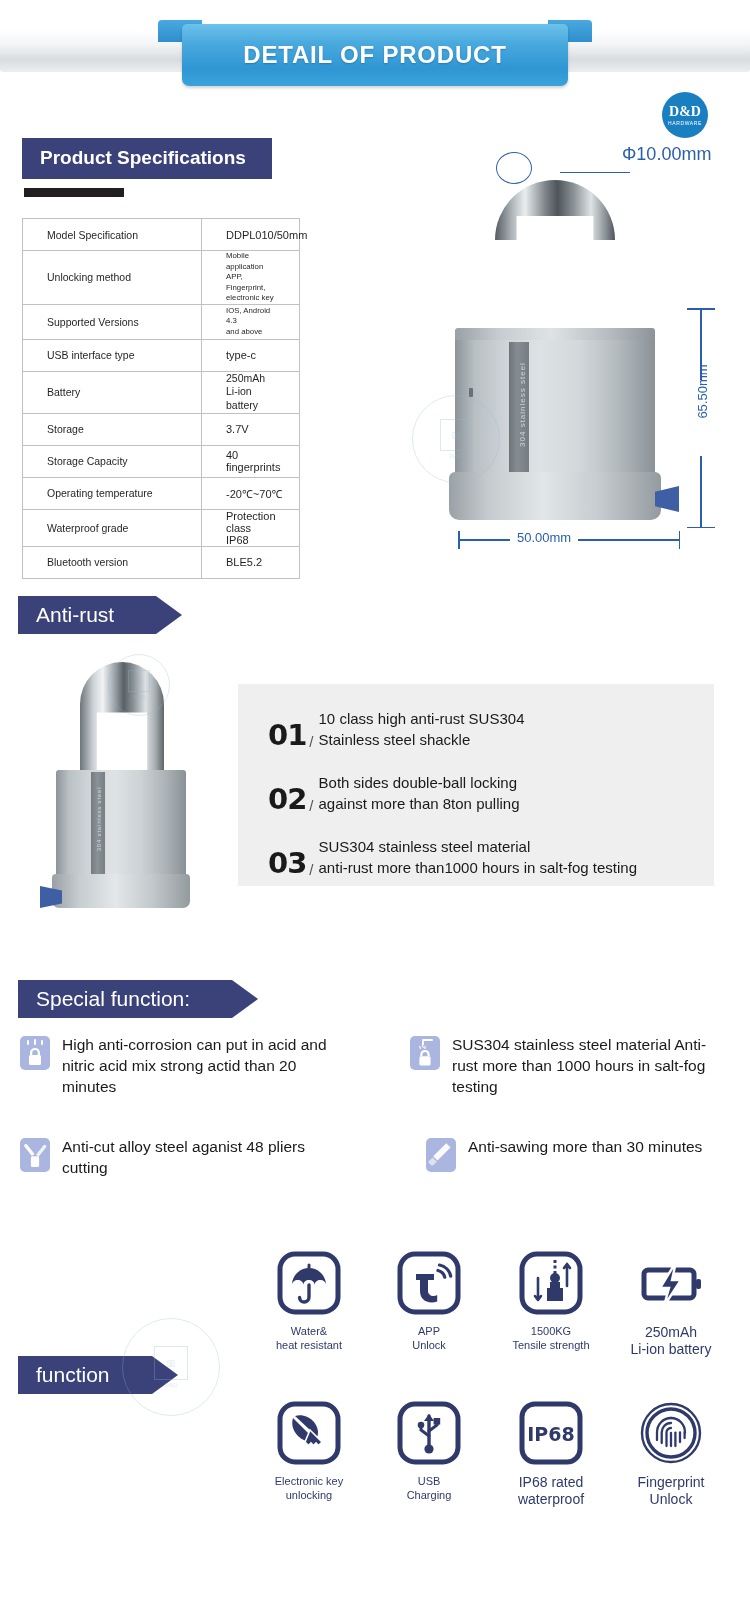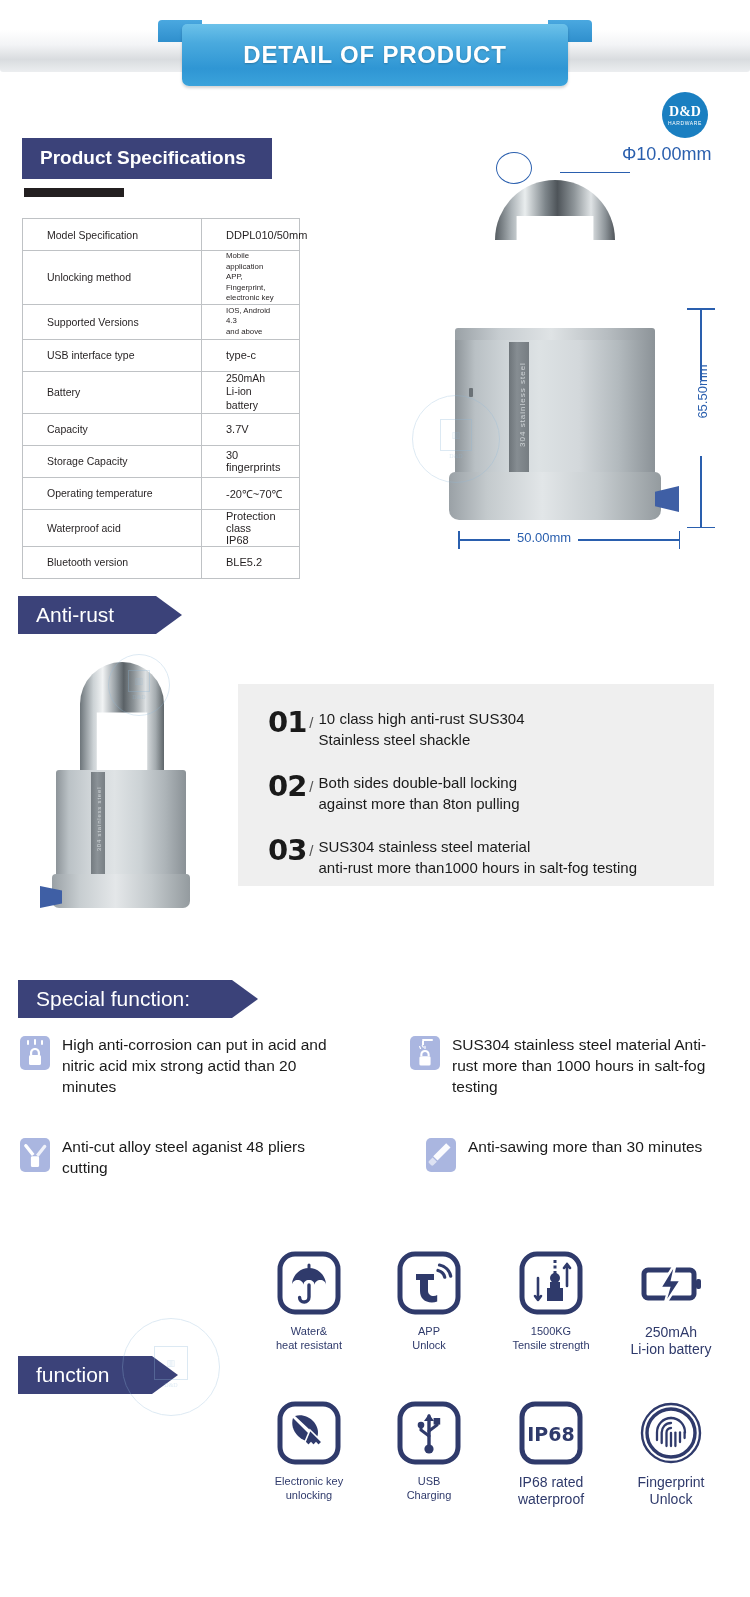--- a/index.html
+++ b/index.html
@@ -201,21 +201,21 @@
     border-radius:4px 4px 7px 7px;
   }
   .ar-tab{
     position:absolute;left:-16px;top:224px;width:22px;height:22px;
     background:#3f5fa5;clip-path:polygon(0 0,100% 20%,100% 80%,0 100%);
   }
   .antirust-panel{
     position:absolute;left:238px;top:684px;width:476px;height:202px;
     background:#efefef;
   }
-  .ar-item{position:absolute;display:flex;align-items:flex-start;}
+  .ar-item{position:absolute;display:flex;align-items:flex-end;}
   .ar-num{
     font-size:29px;font-weight:bold;color:#1a1a1a;line-height:1;
     font-family:"DejaVu Sans", sans-serif;
     letter-spacing:-1px;
   }
   .ar-slash{font-size:15px;color:#555;margin:6px 5px 0 3px;}
   .ar-text{font-size:15px;line-height:1.38;color:#1a1a1a;padding-top:1px;}
 
   
   .special-banner{left:18px;top:980px;}
@@ -294,33 +294,33 @@
       </tr>
       <tr>
         <td class="k">USB interface type</td>
         <td class="v">type-c</td>
       </tr>
       <tr class="tall">
         <td class="k">Battery</td>
         <td class="v two">250mAh<br>Li-ion battery</td>
       </tr>
       <tr>
-        <td class="k">Capacity</td>
+        <td class="k">Storage</td>
         <td class="v">3.7V</td>
       </tr>
       <tr>
         <td class="k">Storage Capacity</td>
-        <td class="v">30 fingerprints</td>
+        <td class="v">40 fingerprints</td>
       </tr>
       <tr>
         <td class="k">Operating temperature</td>
         <td class="v">-20℃~70℃</td>
       </tr>
       <tr>
-        <td class="k">Waterproof acid</td>
+        <td class="k">Waterproof grade</td>
         <td class="v">Protection class IP68</td>
       </tr>
       <tr>
         <td class="k">Bluetooth version</td>
         <td class="v">BLE5.2</td>
       </tr>
     </tbody>
 </table>
 
 <div class="photo-area">

